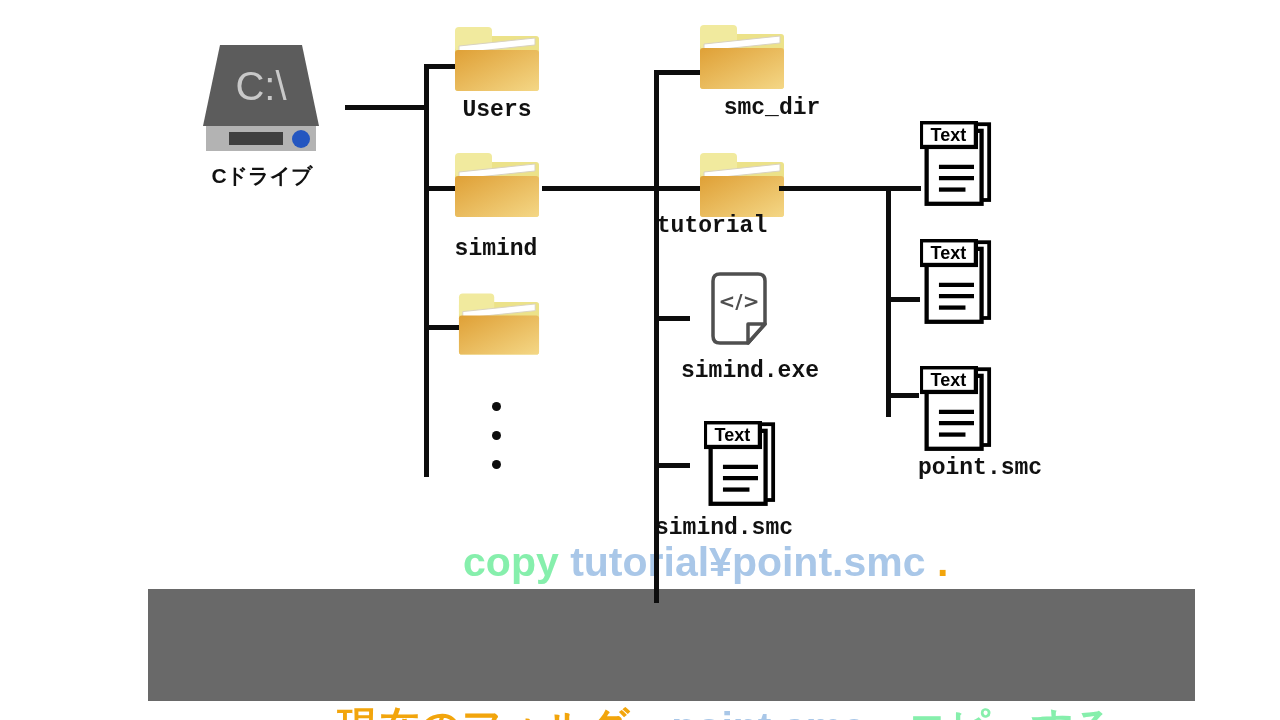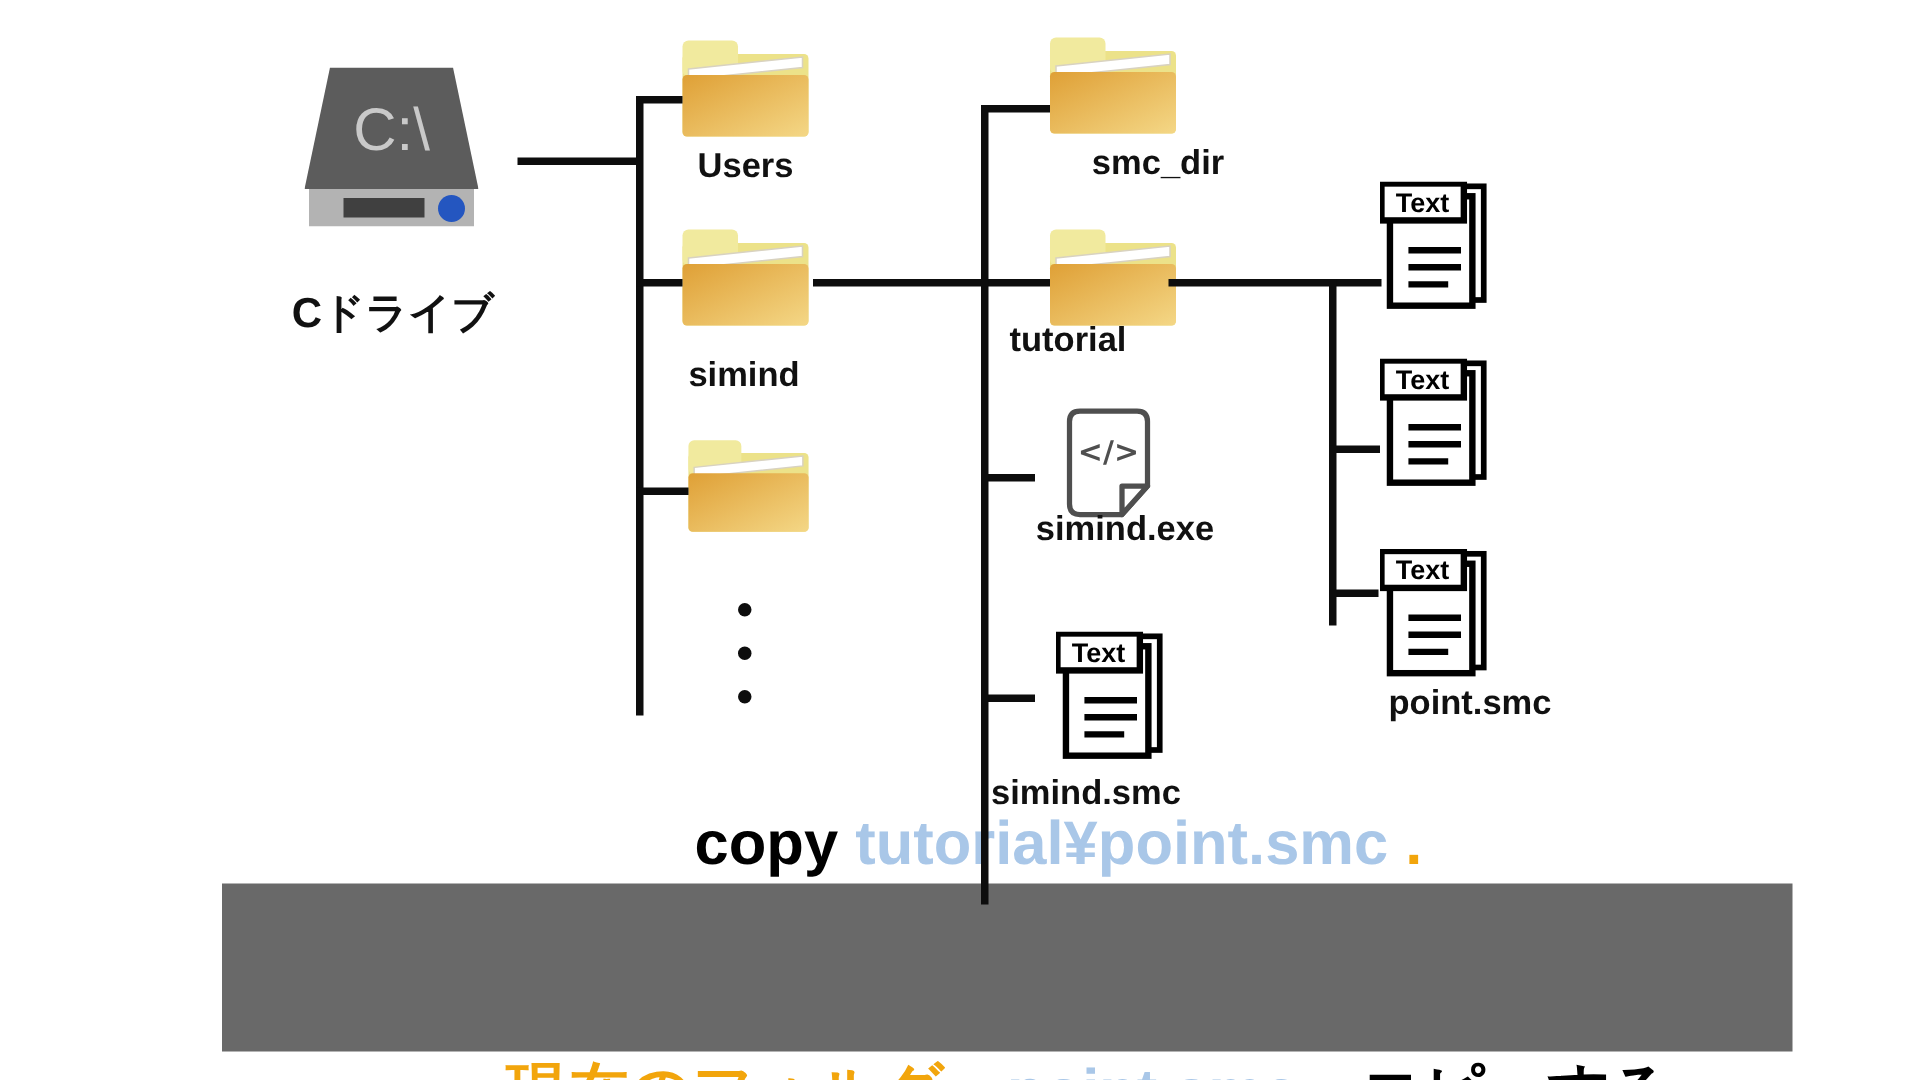--- a/index.html
+++ b/index.html
@@ -6,31 +6,31 @@
   .canvas{
     position:relative;width:1280px;height:720px;background:#ffffff;overflow:hidden;
     font-family:"Liberation Sans","DejaVu Sans",sans-serif;
   }
   .line{position:absolute;background:#0d0d0d;z-index:5;}
   .node{position:absolute;z-index:3;}
   .label{
     position:absolute;transform:translateX(-50%);white-space:nowrap;
     font-weight:700;color:#111;z-index:4;text-align:center;
   }
-  .lbl-23{font-size:23px;}
-  .lbl-21{font-size:28px;margin-top:28px;}
+  .lbl-23{font-size:23px;font-family:Liberation Mono, monospace;}
+  .lbl-21{font-size:21px;}
   .dot{position:absolute;width:9px;height:9px;border-radius:50%;background:#0d0d0d;z-index:4;}
   .banner{
     position:absolute;left:148px;top:589px;width:1047px;height:112px;
     background:#696969;z-index:6;display:flex;flex-direction:column;
     justify-content:center;align-items:center;
   }
   .banner-line{font-size:41px;font-weight:700;line-height:55px;white-space:pre;}
   .banner-line span{white-space:pre;}
-  .c-yellow{color:#000000;}
+  .c-yellow{color:#86efac;}
   .c-blue{color:#a9c7e8;}
   .c-orange{color:#f2a50c;}
   .c-white{color:#ffffff;}
   svg{display:block;}
   .defs{position:absolute;width:0;height:0;overflow:hidden;}
 </style>
 </head>
 <body>
 
 <div class="canvas">
@@ -126,21 +126,21 @@
 
   <div class="dot" style="left:492px;top:402px"></div>
   <div class="dot" style="left:492px;top:431px"></div>
   <div class="dot" style="left:492px;top:460px"></div>
 
   <div class="node" style="left:710px;top:272px">
     <svg width="58" height="74">
         <use href="#sym-codefile"></use>
       </svg>
   </div>
-  <div class="label lbl-23" style="left:750px;top:339px">simind.exe</div>
+  <div class="label lbl-23" style="left:750px;top:358px">simind.exe</div>
 
   <div class="node" style="left:704px;top:421px">
     <svg width="72" height="86">
         <use href="#sym-textfile"></use>
       </svg>
   </div>
   <div class="label lbl-23" style="left:724px;top:515px">simind.smc</div>
 
   <div class="node" style="left:920px;top:121px">
     <svg width="72" height="86">

